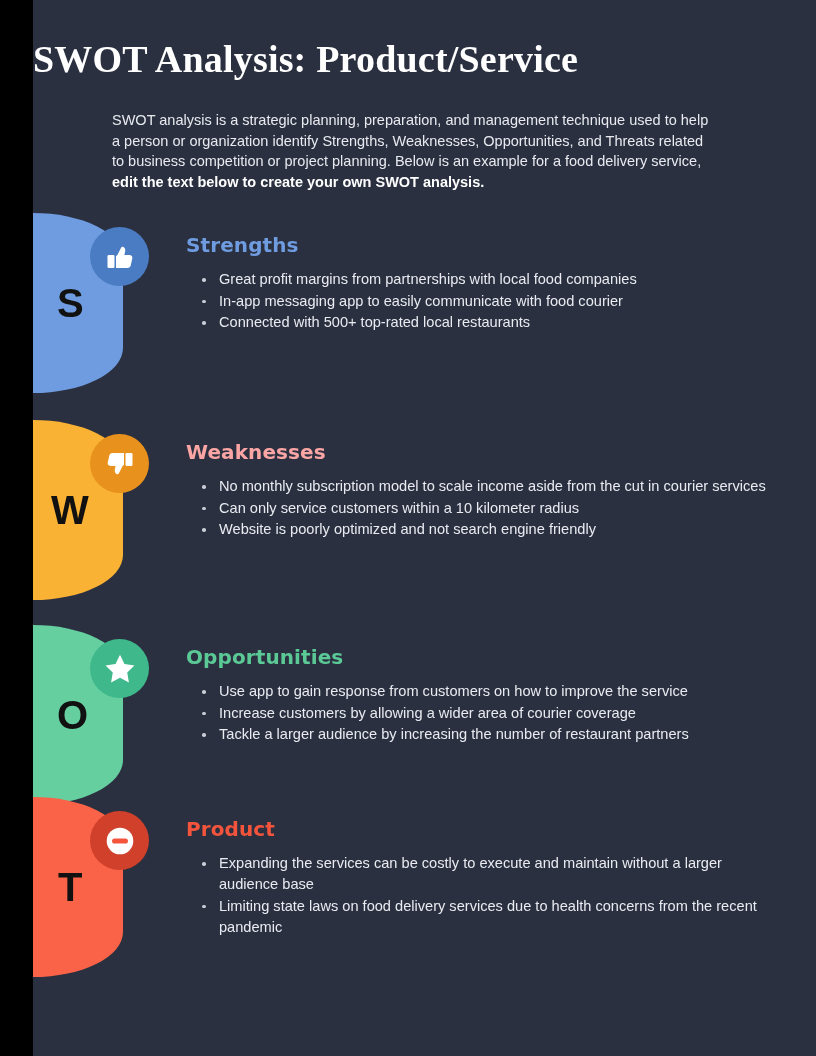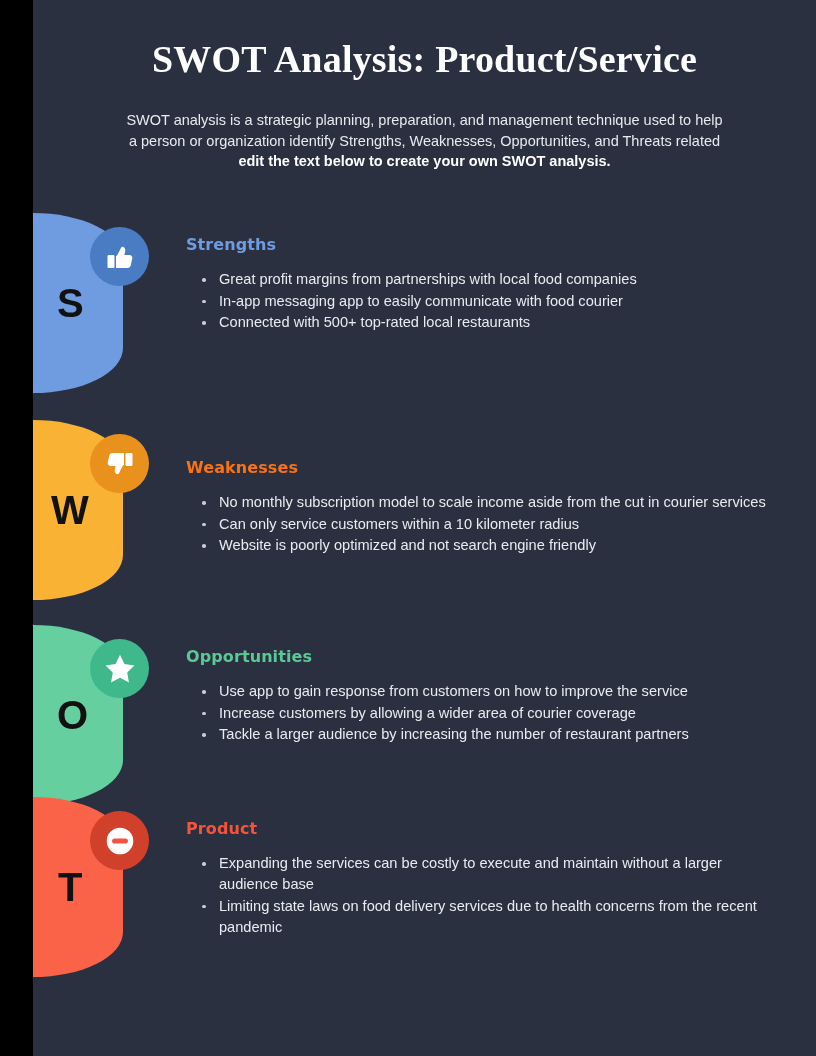--- a/index.html
+++ b/index.html
@@ -25,21 +25,20 @@
     background: #000000;
     z-index: 5;
   }
 
   
   .header {
     position: absolute;
     left: 33px;
     top: 0;
     width: 783px;
-    text-align: center;
   }
   .title {
     margin: 0;
     padding-top: 36px;
     font-family: "Liberation Serif", "DejaVu Serif", serif;
     font-weight: bold;
     font-size: 38px;
     line-height: 46px;
     color: #ffffff;
     letter-spacing: 0.2px;
@@ -114,21 +113,21 @@
     position: absolute;
     left: 186px;
     top: 20px;
     width: 580px;
     z-index: 2;
   }
   .section-title {
     margin: 0 0 12px 0;
     font-family: "DejaVu Sans", "Liberation Sans", sans-serif;
     font-weight: bold;
-    font-size: 16px;
+    font-size: 20px;
     line-height: 24px;
     letter-spacing: 0.1px;
   }
   ul.bullets {
     list-style: none;
     margin: 0;
     padding: 0;
   }
   ul.bullets li {
     position: relative;
@@ -155,20 +154,21 @@
 
 <div id="page" style="background: rgb(43, 48, 64);">
 
   <div class="gutter" style="background: rgb(0, 0, 0);"></div>
 
   <div class="header">
     <h1 class="title">SWOT Analysis: Product/Service</h1>
     <p class="subtitle">
       <span style="display: block;">SWOT analysis is a strategic planning, preparation, and management technique used to help</span>
       <span style="display: block;">a person or organization identify Strengths, Weaknesses, Opportunities, and Threats related</span>
+      <span style="display: block;">to business competition or project planning. Below is an example for a food delivery service,</span>
       <span class="bold" style="display: block;">edit the text below to create your own SWOT analysis.</span>
     </p>
   </div>
 
   <div class="block block-s">
     <div class="dshape s-shape" style="background: rgb(111, 156, 224);">
       <span class="letter">S</span>
     </div>
     <div class="badge" style="background: rgb(74, 124, 196);">
       <span>
@@ -196,21 +196,21 @@
     <div class="badge" style="background: rgb(232, 145, 28);">
       <span>
         <svg width="32" height="32" viewBox="0 0 32 32" aria-hidden="true">
           <rect x="21.5" y="5" width="7" height="13" rx="1.2" fill="#ffffff"></rect>
           <path d="M19 5H8.4C6.9 5 5.6 6 5.3 7.4l-1.6 7.2C3.3 16.4 4.7 18 6.5 18h5.1l-0.8 3.7c-0.4 1.9 0.5 3.8 2.2 4.5
                    0.7 0.3 1.5 0 1.8-0.7L18.1 19c0.3-0.7 0.7-1.3 1.3-1.7L20 16.9V5z" fill="#ffffff"></path>
         </svg>
       </span>
     </div>
     <div class="content">
-      <h2 class="section-title" style="color: #f97316; margin-top: 16px;">Weaknesses</h2>
+      <h2 class="section-title" style="color: #fca5a5;">Weaknesses</h2>
       <ul class="bullets">
         <li>No monthly subscription model to scale income aside from the cut in courier services</li>
         <li>Can only service customers within a 10 kilometer radius</li>
         <li>Website is poorly optimized and not search engine friendly</li>
       </ul>
     </div>
   </div>
 
   <div class="block block-o">
     <div class="dshape o-shape" style="background: rgb(101, 207, 160);">

